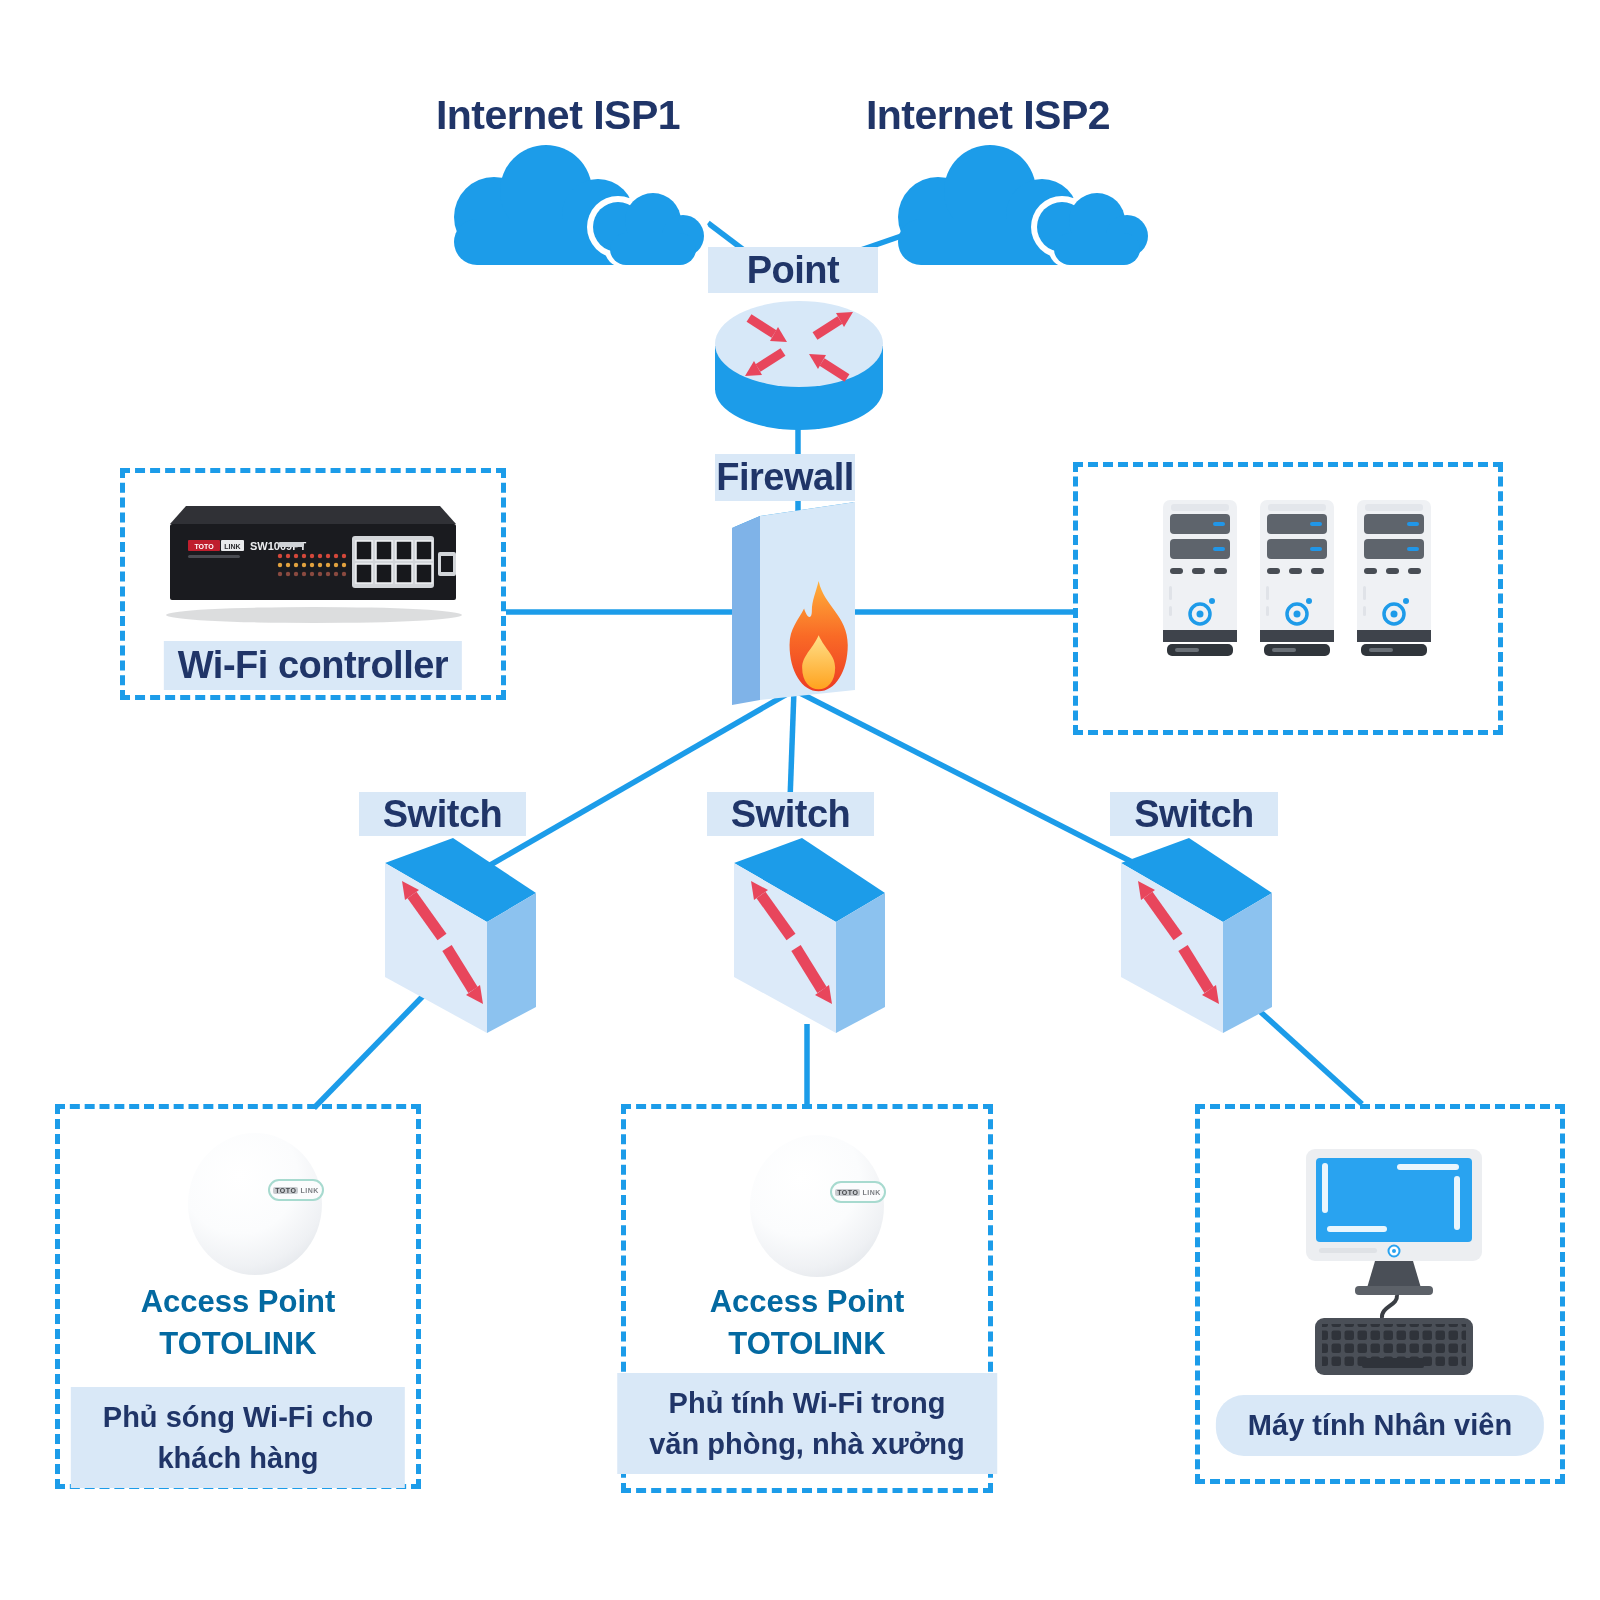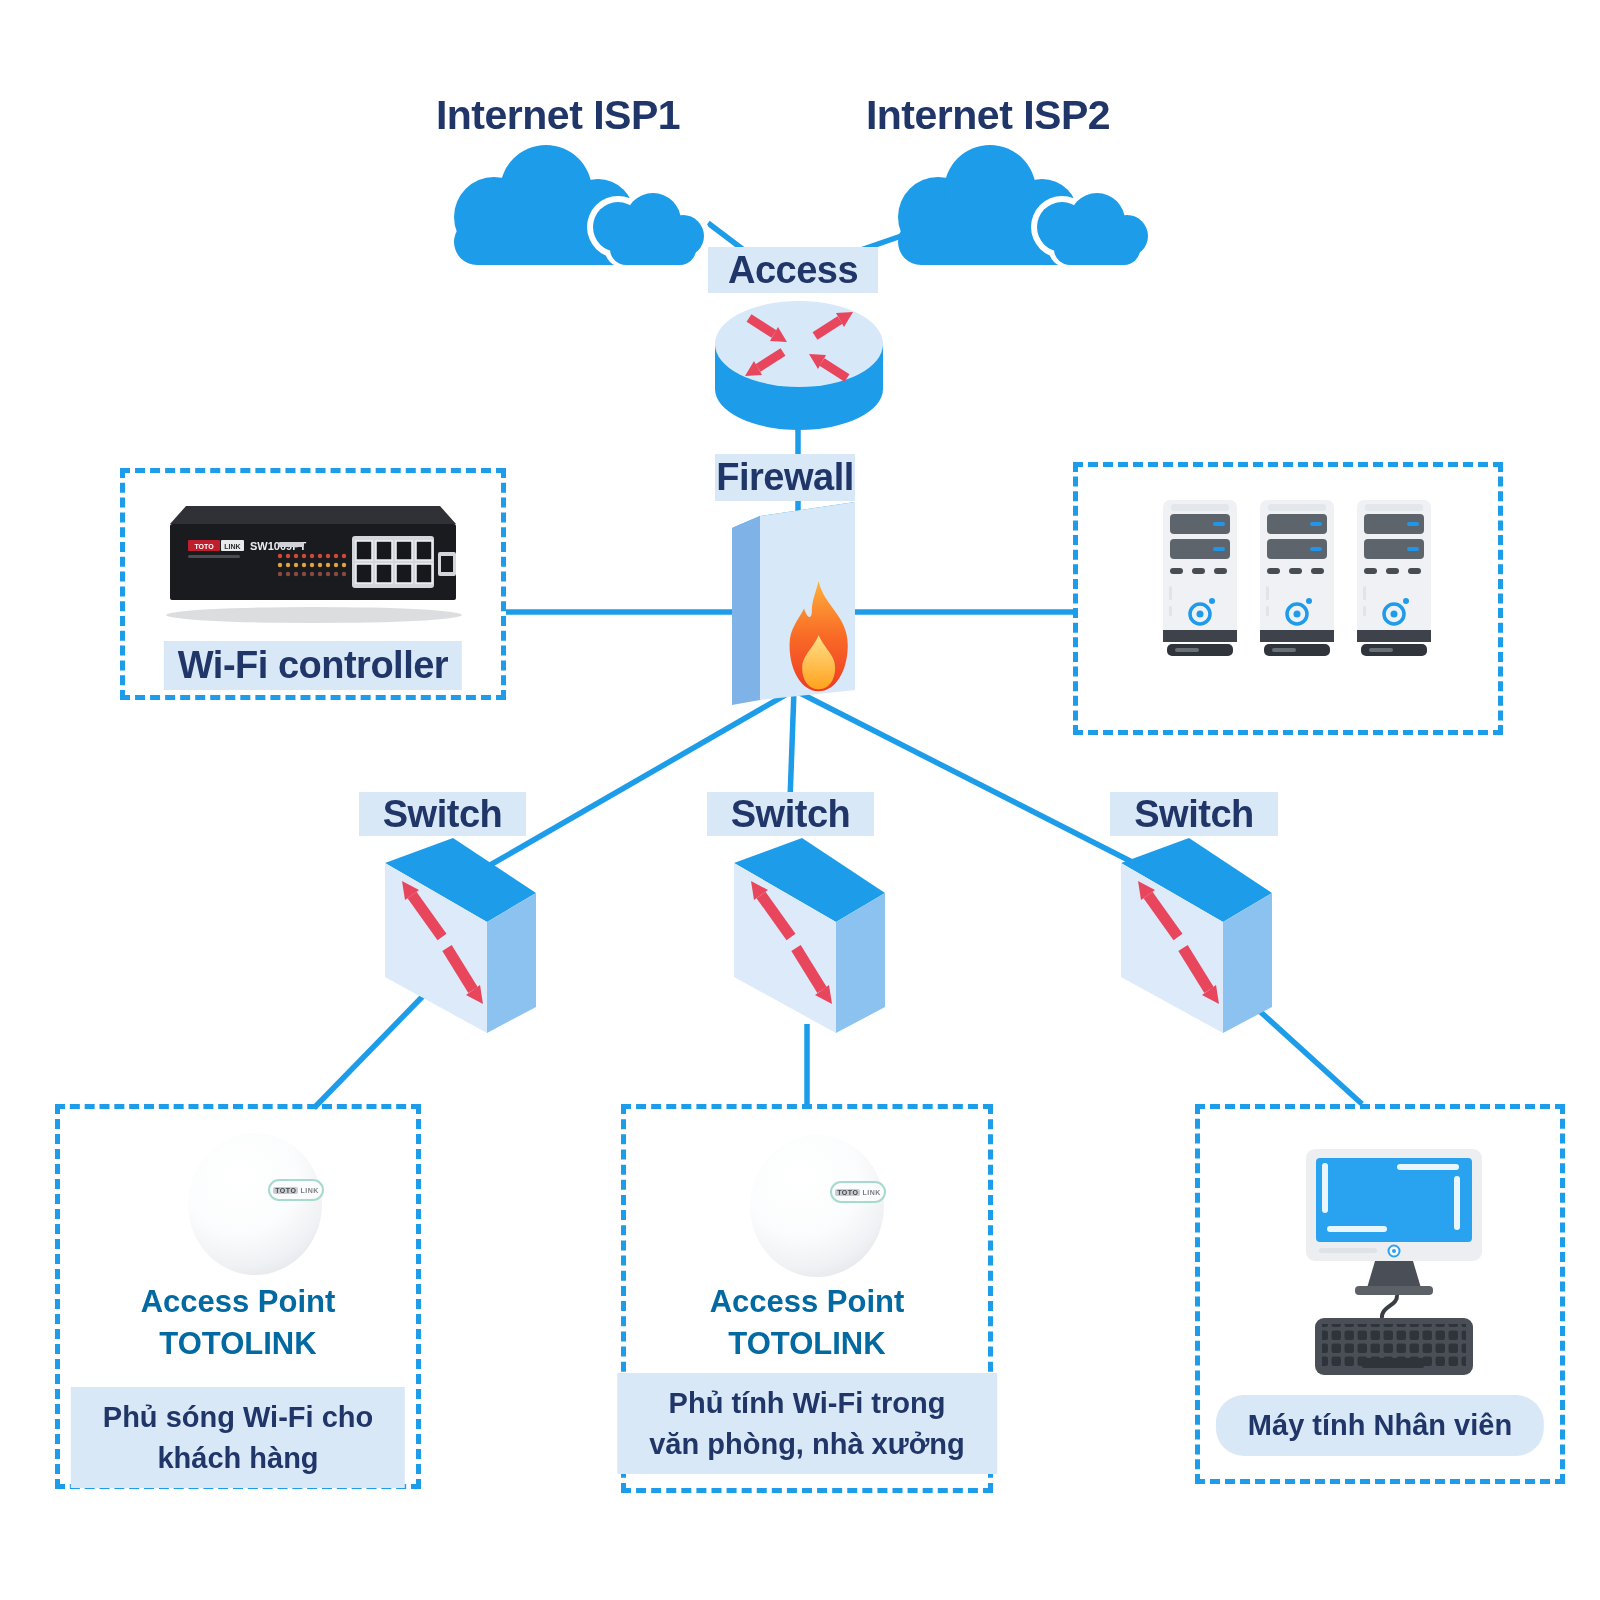--- a/index.html
+++ b/index.html
@@ -136,21 +136,21 @@
   <div class="abs isp-title" style="left:770px;top:92px;width:420px;">Internet ISP2</div>
 
   <svg class="abs" style="left:432px;top:143px" width="272" height="125">
       <use href="#sym-cloud"></use>
     </svg>
   <svg class="abs" style="left:876px;top:143px" width="272" height="125">
       <use href="#sym-cloud"></use>
     </svg>
 
   <div class="abs pill pill-38" style="left:700px;top:247px;width:170px;height:46px;">
-    <span>Access</span>
+    <span>Point</span>
   </div>
 
   <svg class="abs" style="left:705px;top:296px" width="172" height="136" viewBox="0 0 172 136">
     <ellipse cx="86" cy="93" rx="84" ry="41" fill="#1C9CE9"></ellipse>
     <rect x="2" y="50" width="168" height="44" fill="#1C9CE9"></rect>
     <ellipse cx="86" cy="48" rx="84" ry="43" fill="#D7E8F8"></ellipse>
     <g stroke="#E8465C" stroke-width="9" fill="#E8465C">
       <line x1="36" y1="22" x2="61" y2="38"></line>
         <polygon points="74,46 65,31 57,45" stroke="none"></polygon>
       <line x1="102" y1="40" x2="127" y2="24"></line>

